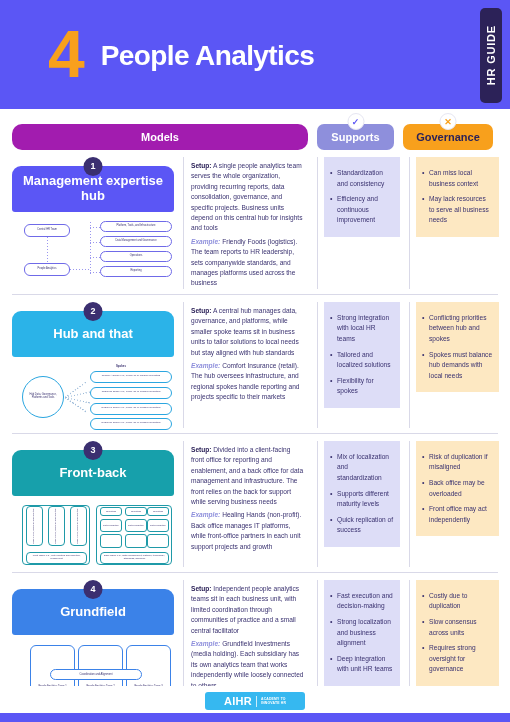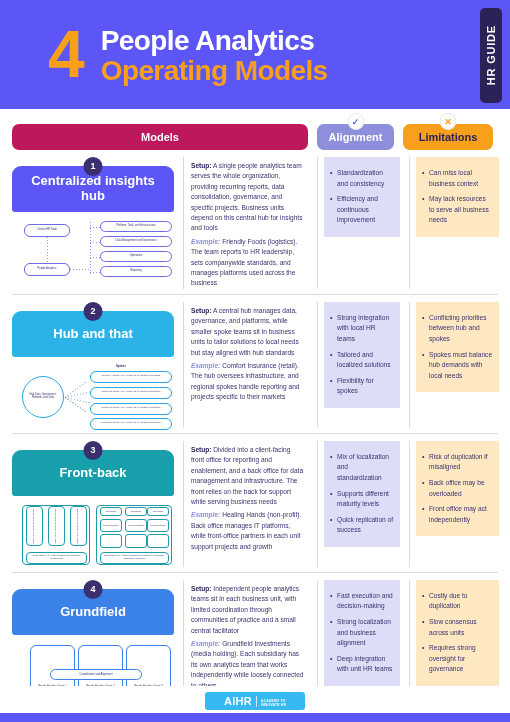--- a/index.html
+++ b/index.html
@@ -75,21 +75,21 @@
   .col-head{
     height:26px;
     border-radius:7px;
     display:flex;
     align-items:center;
     justify-content:center;
     font-size:11px;
     font-weight:bold;
     position:relative;
   }
-  .col-models{ flex:0 0 296px; background:#be185d; color:#fff; }
+  .col-models{ flex:0 0 296px; background:#a21caf; color:#fff;border-radius:10px; }
   .col-benefits{ flex:0 0 77px; background:#8e8fdc; color:#fff; }
   .col-limits{ flex:0 0 90px; background:#f8a01c; color:#2c2258; }
   .head-icon{
     position:absolute;
     top:-11px; left:50%;
     transform:translateX(-50%);
     width:17px; height:17px;
     border-radius:50%;
     background:#ffffff;
     border:1px solid #e6e6f2;
@@ -269,66 +269,65 @@
     justify-content:center;
   }
   .footer-bar{
     position:absolute;
     bottom:0; left:0; right:0;
     height:9px;
     background:#5b56f5;
   }
   .logo{
     display:flex;
-    align-items:flex-end;
+    align-items:center;
     background:#36b8f0;
     border-radius:3px;
     padding:3px 19px;
     gap:4px;
     margin-bottom:6px;
   }
   .logo-main{ color:#fff; font-size:11px; font-weight:bold; letter-spacing:.3px; }
   .logo-sep{ width:1px; height:11px; background:#ffffff; opacity:.75; }
   .logo-sub{ color:#fff; font-size:3.4px; font-weight:bold; line-height:1.25; letter-spacing:.2px; }
 </style>
 </head>
 <body>
 
 <div class="header">
   <div class="big-number">4</div>
   <div class="title-block">
     <div class="title-line1">People Analytics</div>
-    <div class="title-line2">Operating Models</div>
   </div>
   <div class="hr-guide">
     <span>HR GUIDE</span>
   </div>
 </div>
 
 <div class="col-head-row">
   <div class="col-head col-models">
     <span>Models</span>
   </div>
   <div class="col-head col-benefits">
     <span class="head-icon check">✓</span>
-    <span>Alignment</span>
+    <span>Supports</span>
   </div>
   <div class="col-head col-limits">
     <span class="head-icon cross">✕</span>
-    <span>Limitations</span>
+    <span>Governance</span>
   </div>
 </div>
 
 <div class="rows">
 
   <div class="row">
     <div class="cell-model">
       <div class="pill" id="pill0" style="background: rgb(91, 86, 245);">
         <span class="badge">1</span>
-        <span>Centralized insights hub</span>
+        <span>Management expertise hub</span>
       </div>
       <div class="diagram d1">
         <div class="bx left1">Central HR Team</div>
         <div class="bx left2">People Analytics</div>
         <div class="vline"></div>
         <div class="hconn"></div>
         <div class="bracket"></div>
         <div class="spur" style="top:8px"></div>
         <div class="spur" style="top:23px"></div>
         <div class="spur" style="top:38px"></div>

